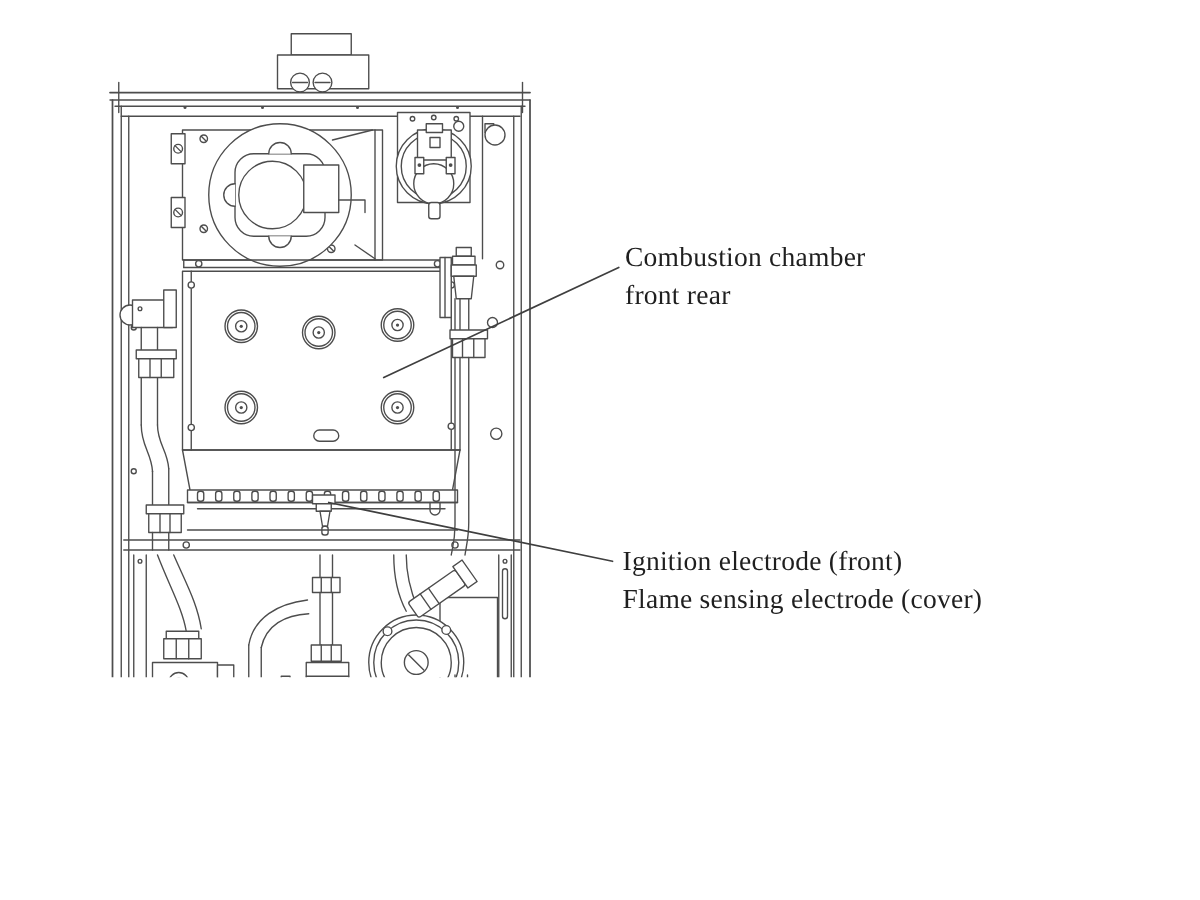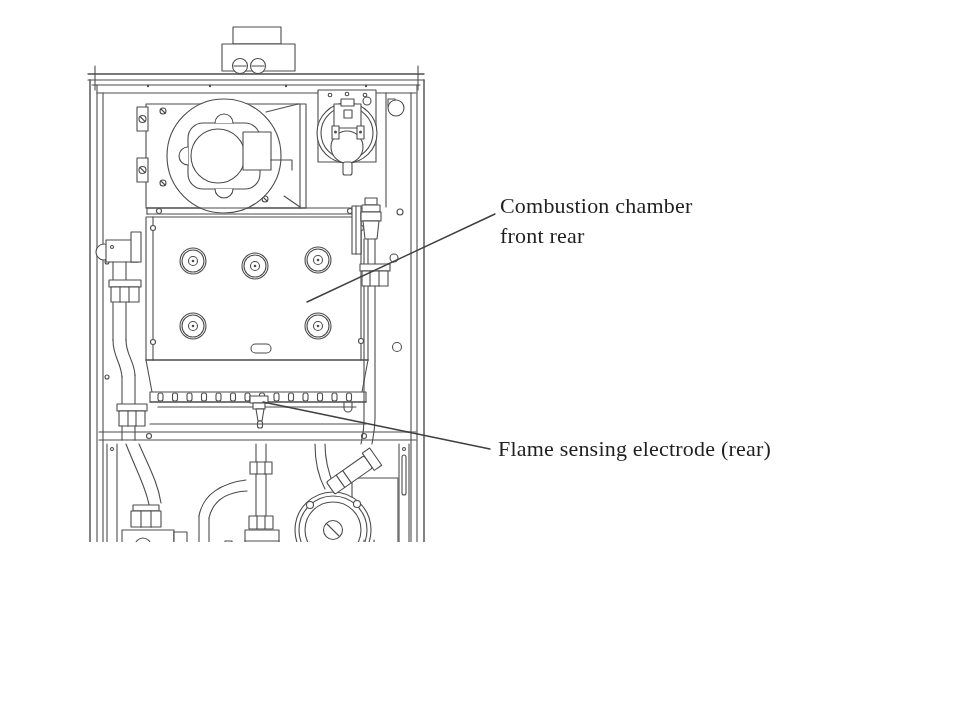--- a/index.html
+++ b/index.html
@@ -364,16 +364,17 @@
   </g>
 </g>
 </svg>
 
   <div class="callout" id="label-cover">
     <span>Combustion chamber</span>
     <span>front rear</span>
   </div>
 
   <div class="callout" id="label-electrode">
-    <span>Flame sensing electrode (rear)</span>
+    <span>Ignition electrode (front)</span>
+    <span>Flame sensing electrode (cover)</span>
   </div>
 
 </div>
 
 </body></html>

